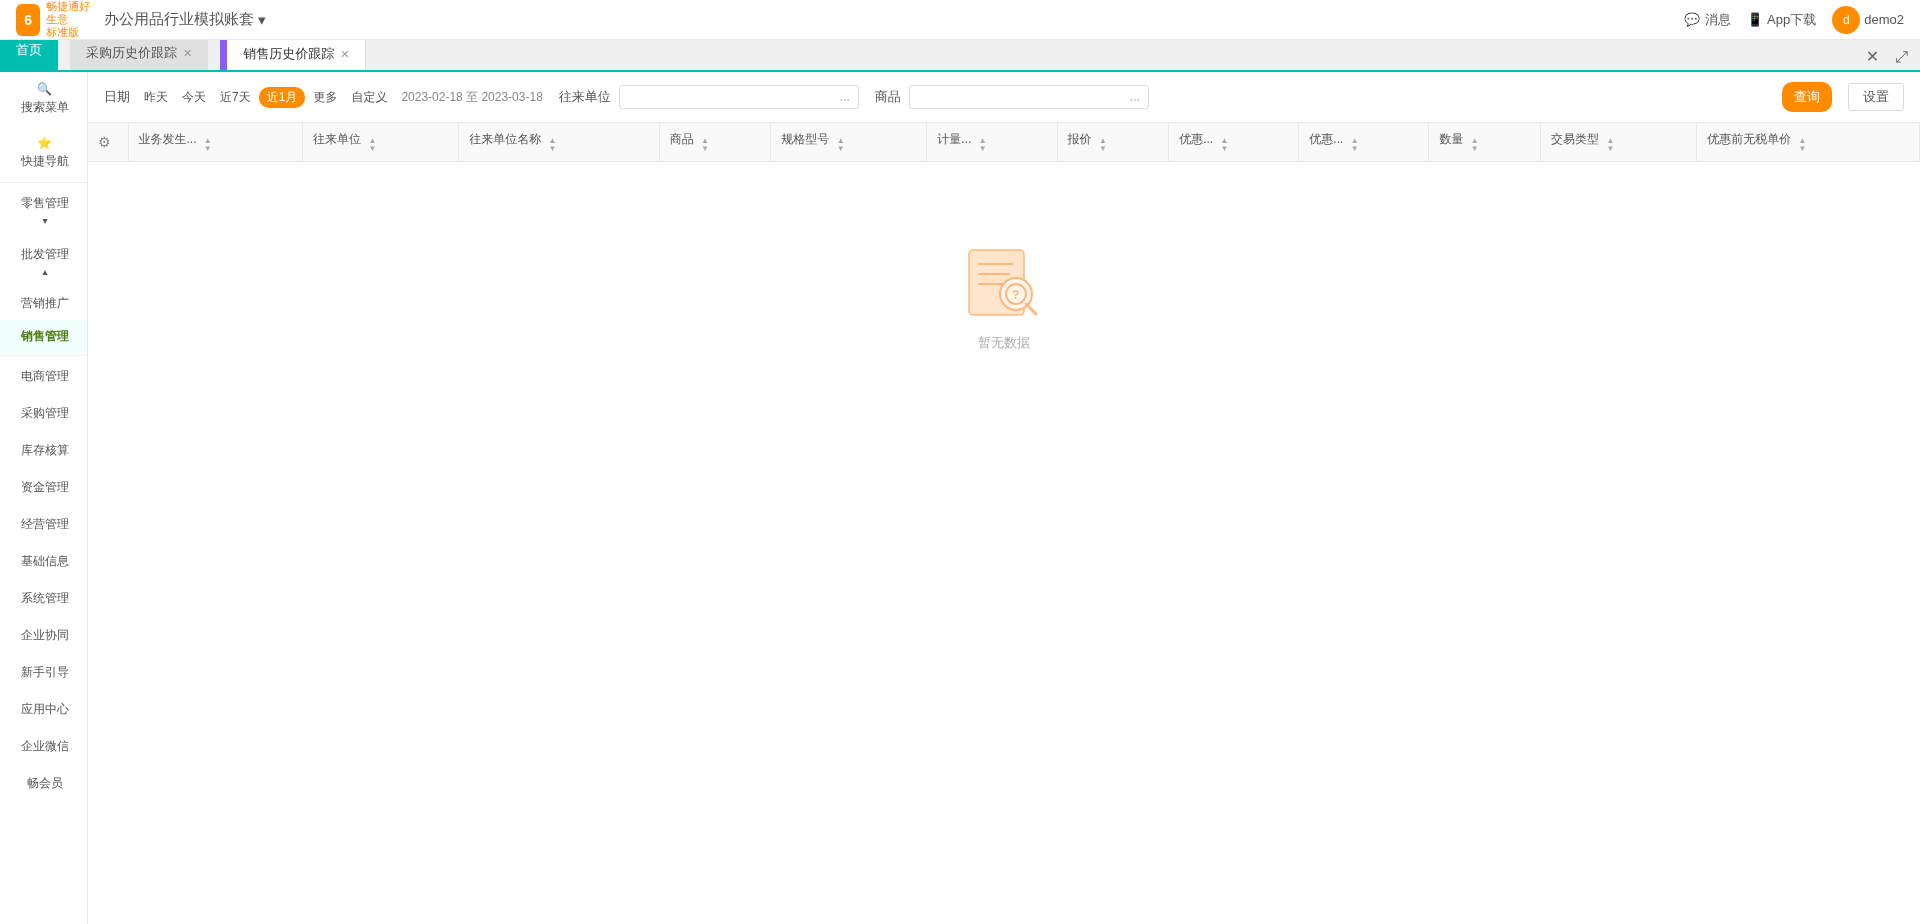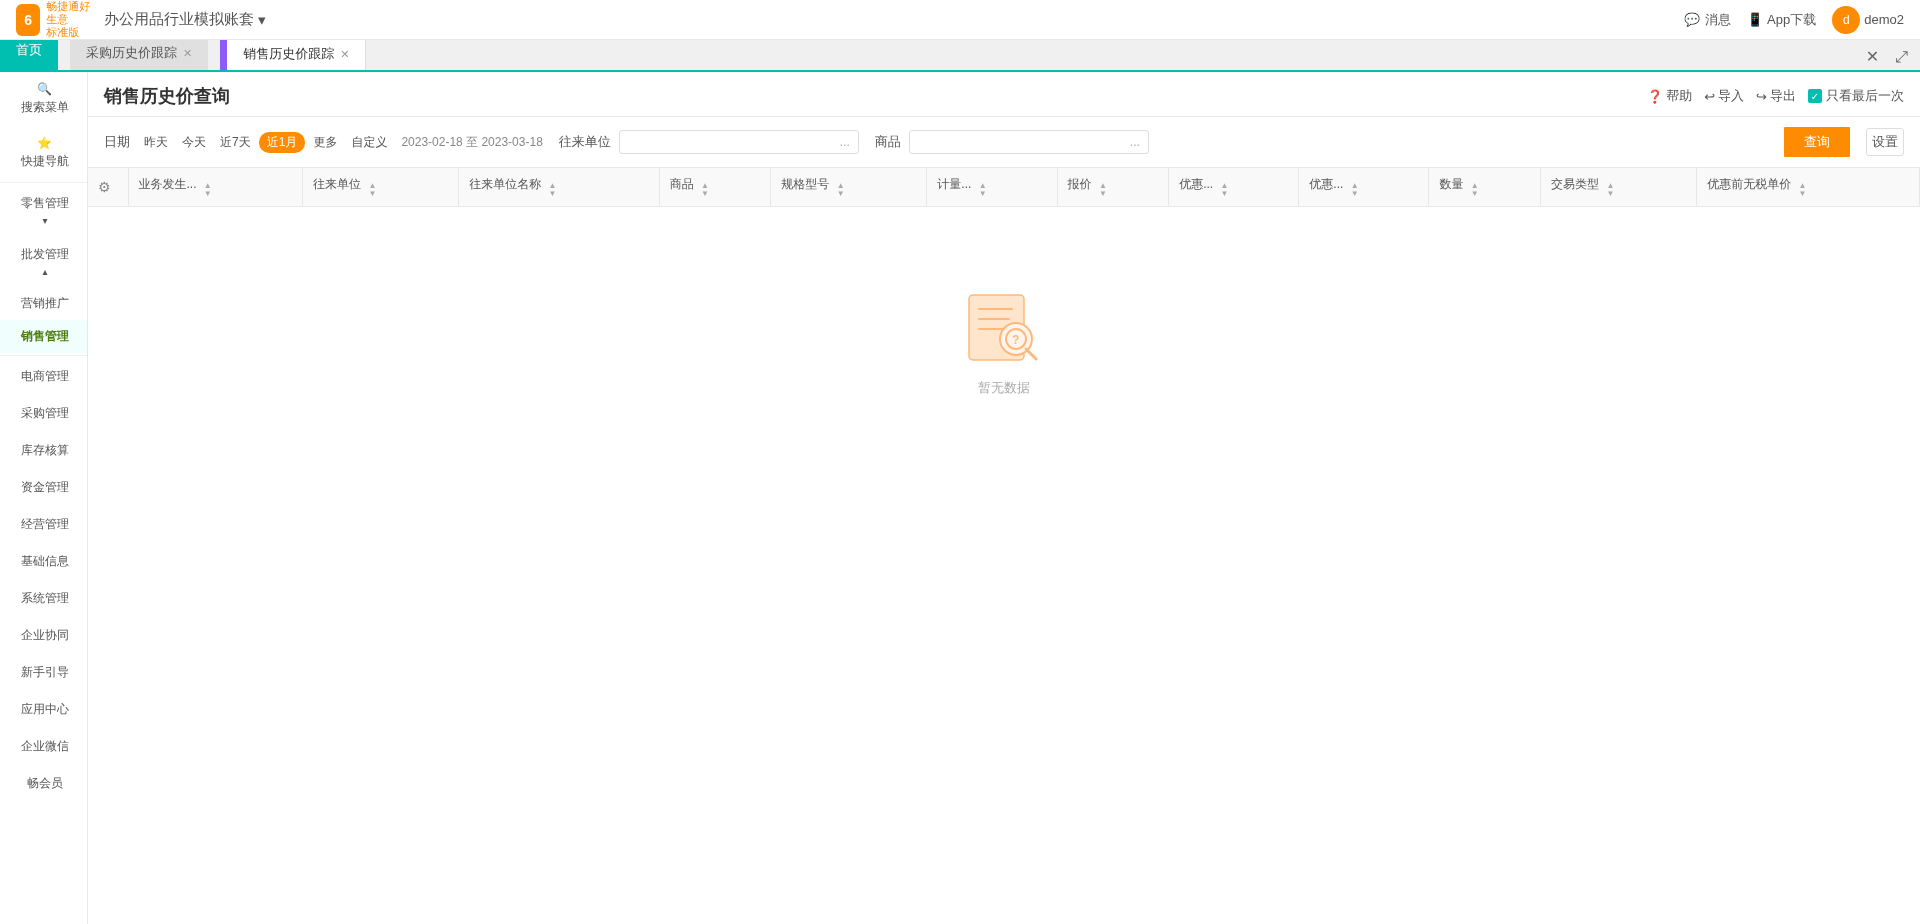--- a/index.html
+++ b/index.html
@@ -51,22 +51,22 @@
     .filter-bar { background: #fff; padding: 10px 16px; border-bottom: 1px solid #e8e8e8; display: flex; align-items: center; gap: 16px; flex-wrap: wrap; }
     .filter-group { display: flex; align-items: center; gap: 8px; }
     .filter-label { color: #555; font-size: 13px; white-space: nowrap; }
     .date-shortcuts { display: flex; align-items: center; gap: 2px; }
     .date-shortcut { padding: 2px 6px; font-size: 12px; color: #555; cursor: pointer; border-radius: 3px; }
     .date-shortcut.active { background: #ff8c00; color: white; border-radius: 10px; padding: 2px 8px; }
     .date-range { font-size: 12px; color: #888; }
     .filter-input { border: 1px solid #ddd; border-radius: 3px; padding: 4px 8px; font-size: 12px; min-width: 200px; color: #333; cursor: pointer; display: flex; align-items: center; justify-content: space-between; }
     .filter-input-dots { color: #aaa; }
     .filter-actions { margin-left: auto; display: flex; gap: 8px; }
-    .btn-query { background: #ff8c00; color: white; border: none; padding: 6px 20px; border-radius: 1px; cursor: pointer; font-size: 13px; }
-    .btn-settings { background: #fff; color: #555; border: 1px solid #ddd; padding: 4px 5px; border-radius: 3px; cursor: pointer; font-size: 13px; }
+    .btn-query { background: #ff8c00; color: white; border: none; padding: 6px 12px; border-radius: 10px; cursor: pointer; font-size: 13px; }
+    .btn-settings { background: #fff; color: #555; border: 1px solid #ddd; padding: 4px 14px; border-radius: 3px; cursor: pointer; font-size: 13px; }
 
     
     .table-area { flex: 1; overflow: auto; background: #fff; margin: 0; }
     .data-table { width: 100%; border-collapse: collapse; font-size: 12px; }
     .data-table th { background: #f9f9f9; border-bottom: 1px solid #e8e8e8; border-right: 1px solid #e8e8e8; padding: 8px 10px; text-align: left; color: #555; font-weight: 500; white-space: nowrap; position: sticky; top: 0; }
     .data-table th .sort-arrows { display: inline-flex; flex-direction: column; margin-left: 4px; line-height: 1; }
     .data-table th .sort-arrow { font-size: 8px; color: #aaa; }
     .th-gear { width: 40px; text-align: center; }
     .gear-icon { color: #888; font-size: 14px; cursor: pointer; }
 
@@ -191,41 +191,20 @@
     <div class="sidebar-item">
       <span>企业微信</span>
     </div>
     <div class="sidebar-item">
       <span>畅会员</span>
     </div>
   </div>
 
   <div class="content">
 
-    <div class="page-header">
-      <h1 class="page-title">销售历史价查询</h1>
-      <div class="page-actions">
-        <div class="page-action-item">
-          <span>❓</span>
-          <span>帮助</span>
-        </div>
-        <div class="page-action-item">
-          <span>↩</span>
-          <span>导入</span>
-        </div>
-        <div class="page-action-item">
-          <span>↪</span>
-          <span>导出</span>
-        </div>
-        <div class="only-last-checkbox">
-          <div class="checkbox-blue">✓</div>
-          <span>只看最后一次</span>
-        </div>
-      </div>
-    </div>
 
     <div class="filter-bar">
       <div class="filter-group">
         <span class="filter-label">日期</span>
         <div class="date-shortcuts">
           <span class="date-shortcut">昨天</span>
           <span class="date-shortcut">今天</span>
           <span class="date-shortcut">近7天</span>
           <span class="date-shortcut active">近1月</span>
           <span class="date-shortcut">更多</span>

